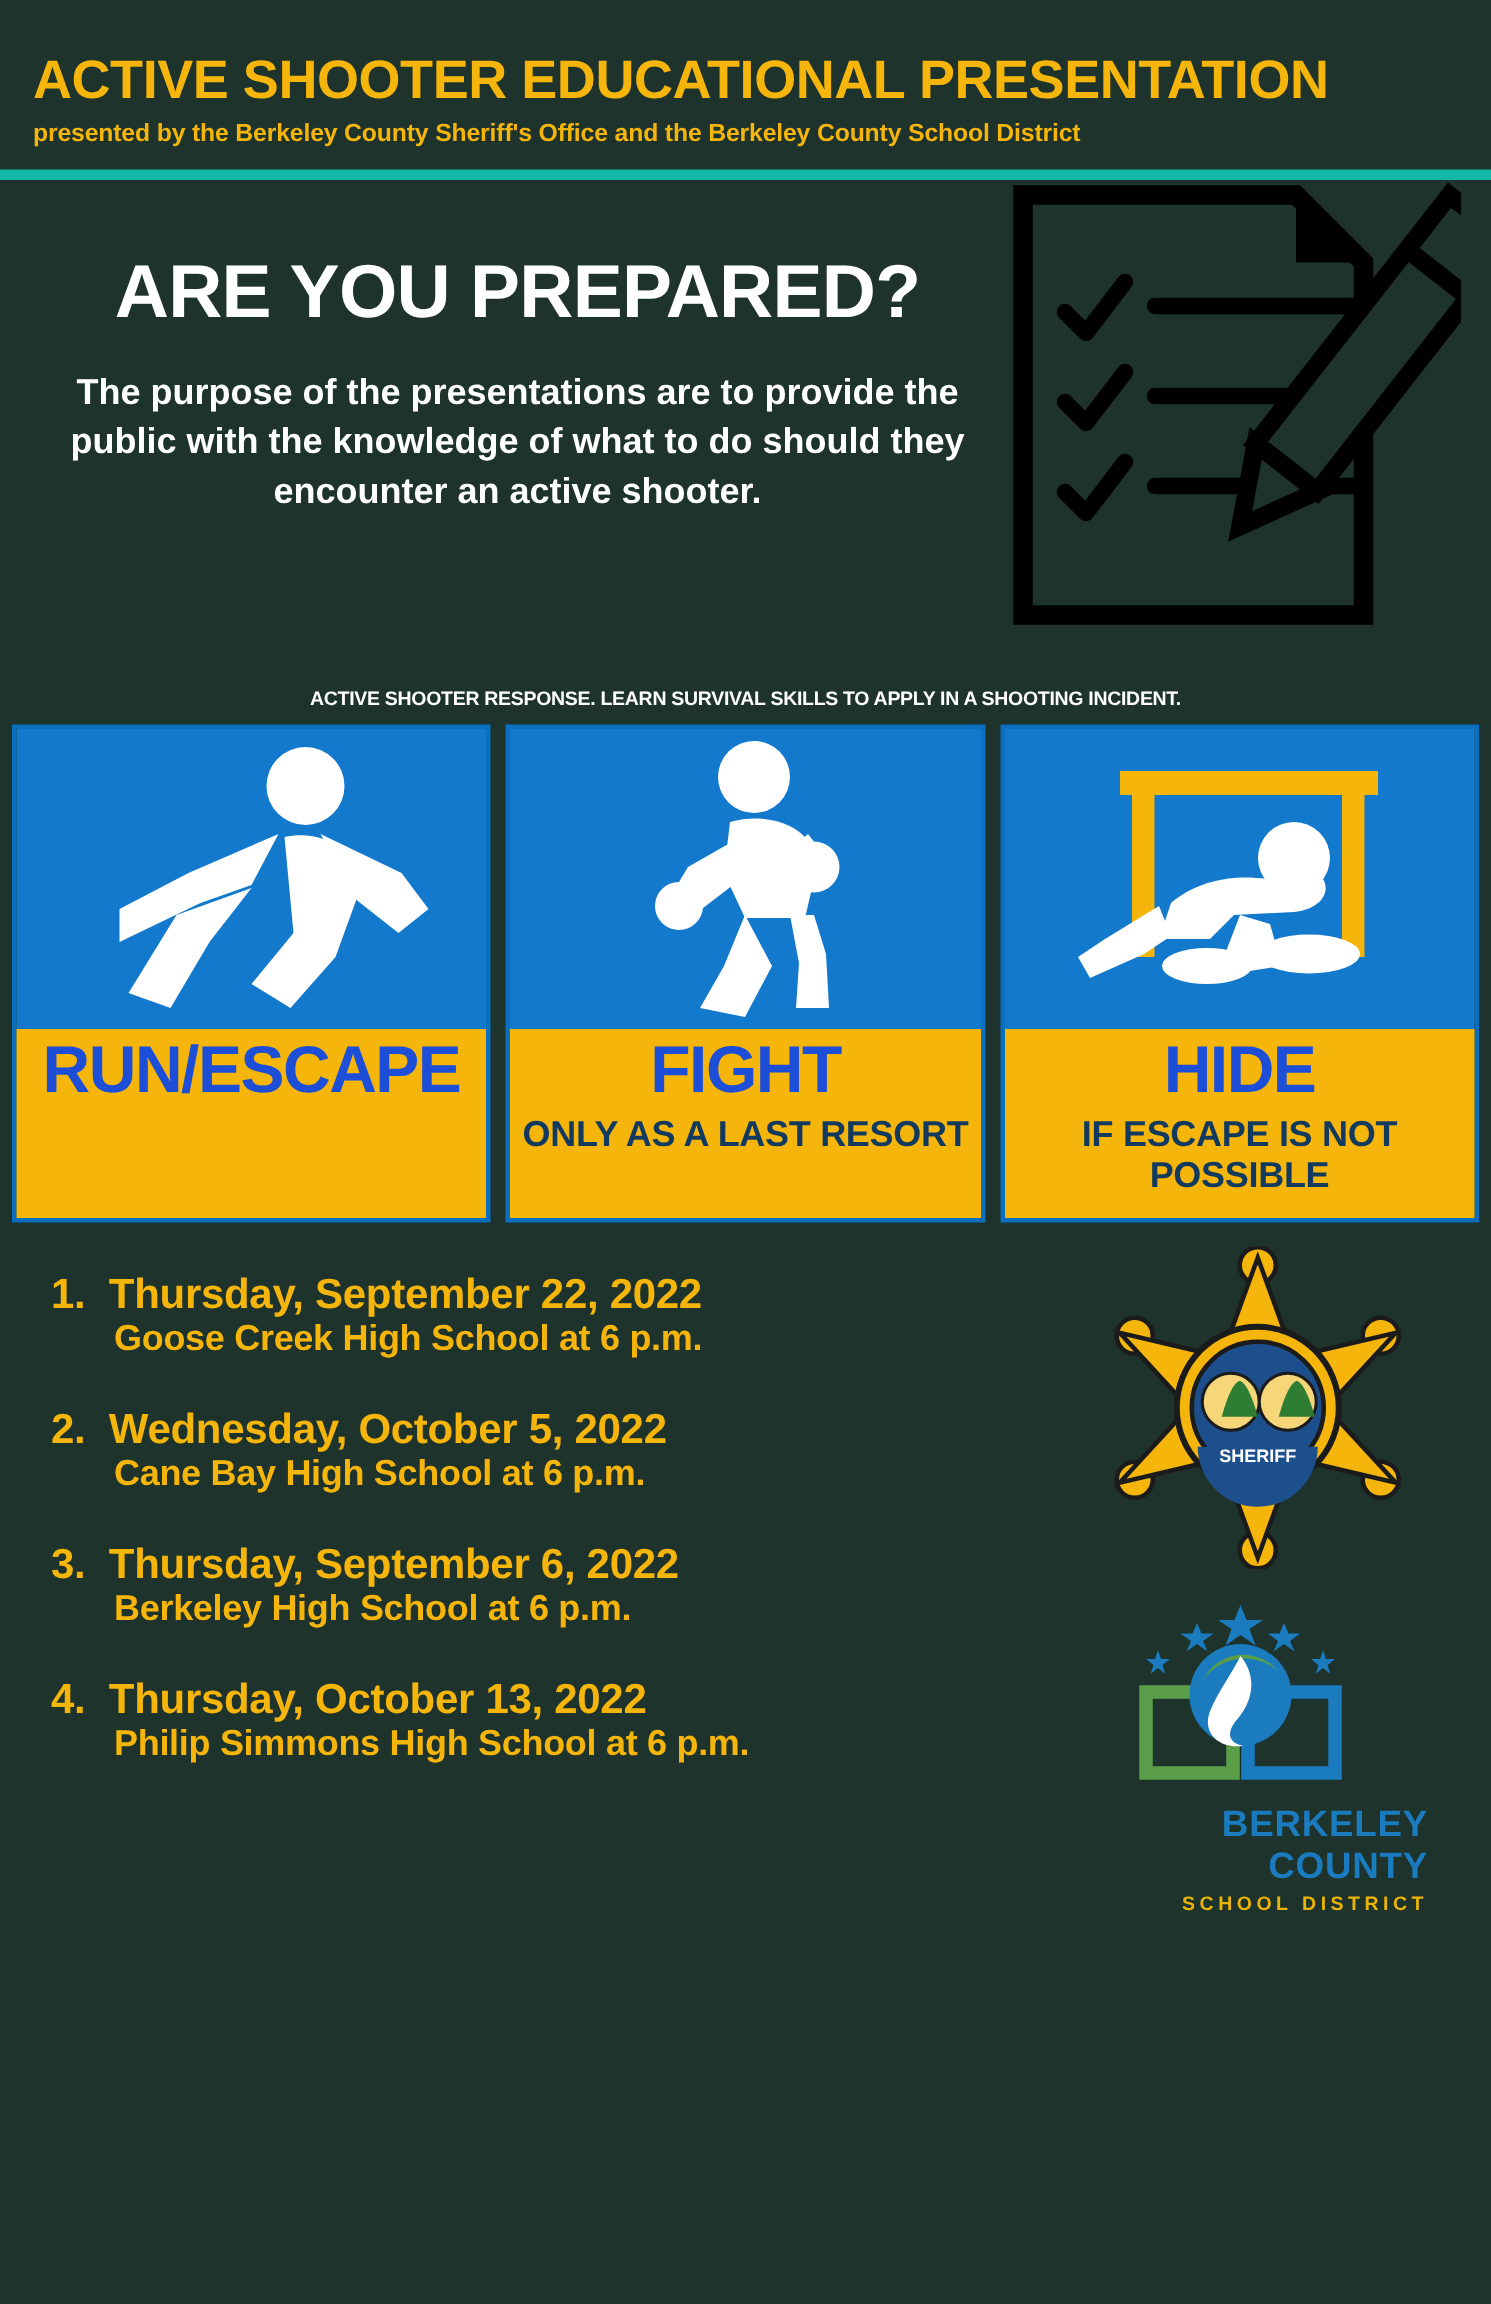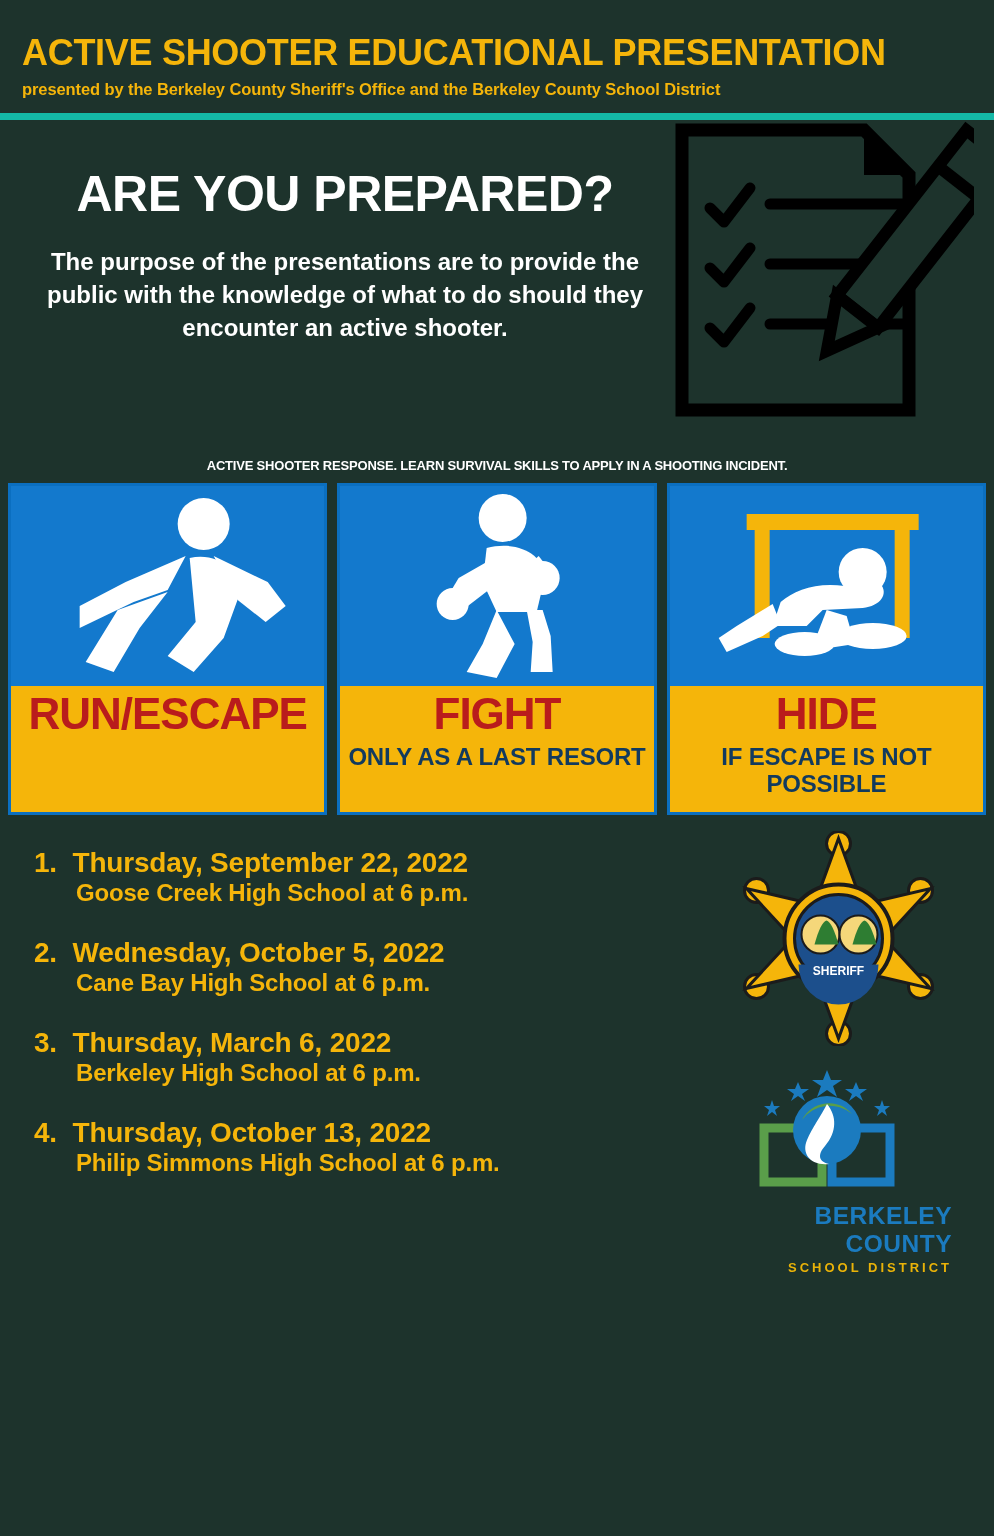--- a/index.html
+++ b/index.html
@@ -113,21 +113,21 @@
     text-align: center;
     padding: 6px 4px 14px 4px;
     flex: 1;
   }
   .card-title {
     font-size: 44px;
     font-weight: bold;
     line-height: 1;
     letter-spacing: -1px;
     margin: 0 0 8px 0;
-    color: #b91c1c;
+    color: #1d4ed8;
   }
   .card-sub {
     font-size: 24px;
     font-weight: bold;
     line-height: 1.12;
     color: #123a5e;
     letter-spacing: -0.2px;
   }
 
   
@@ -306,21 +306,21 @@
         <div class="event-line1">
           <span style="margin-right: 8px;">2.</span>
           <span>Wednesday, October 5, 2022</span>
         </div>
         <div class="event-line2">Cane Bay High School at 6 p.m.</div>
       </div>
 
       <div class="event">
         <div class="event-line1">
           <span style="margin-right: 8px;">3.</span>
-          <span>Thursday, March 6, 2022</span>
+          <span>Thursday, September 6, 2022</span>
         </div>
         <div class="event-line2">Berkeley High School at 6 p.m.</div>
       </div>
 
       <div class="event">
         <div class="event-line1">
           <span style="margin-right: 8px;">4.</span>
           <span>Thursday, October 13, 2022</span>
         </div>
         <div class="event-line2">Philip Simmons High School at 6 p.m.</div>

